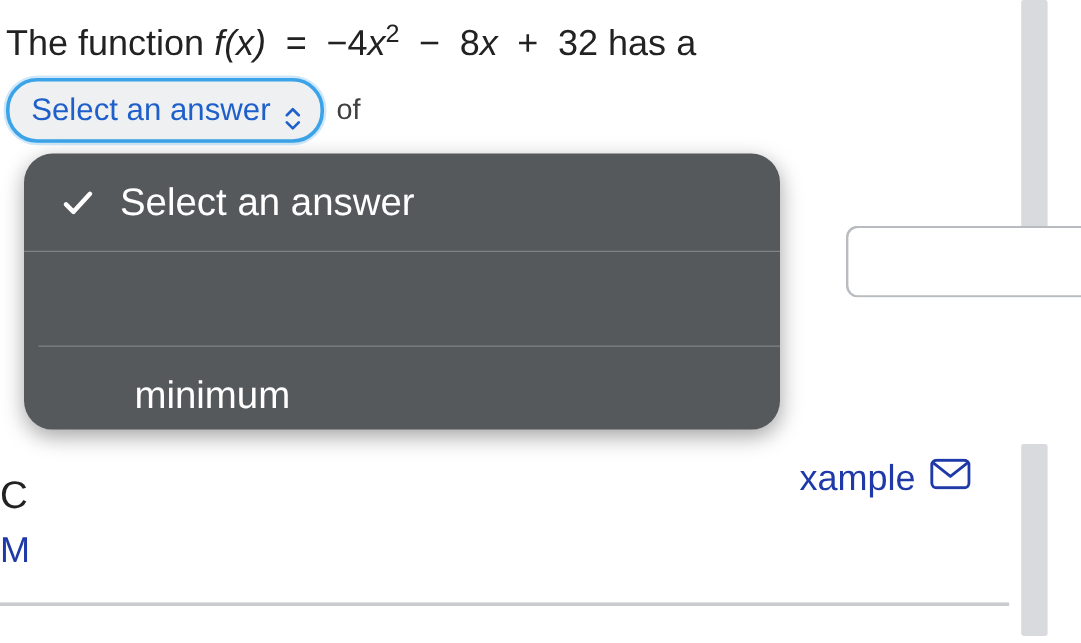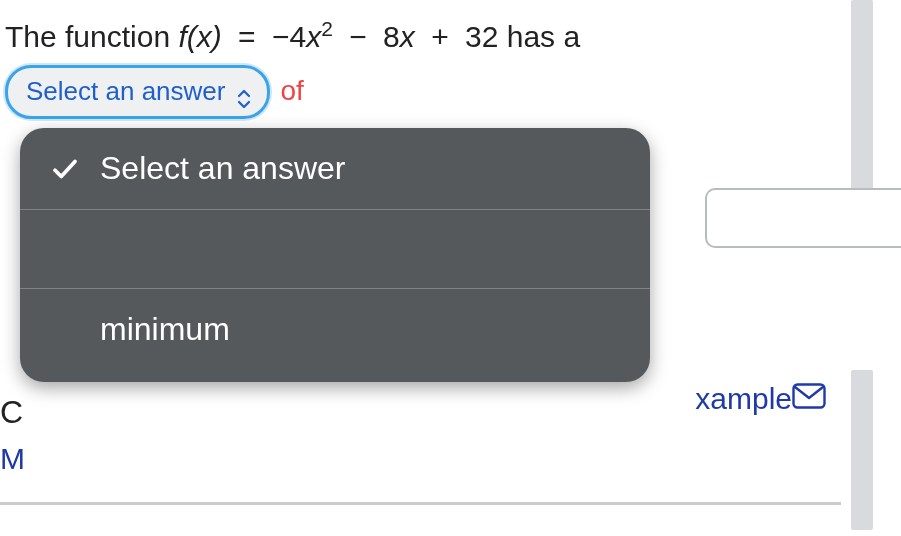--- a/index.html
+++ b/index.html
@@ -43,42 +43,42 @@
       font-size: 26px;
       color: #1f5fca;
       gap: 10px;
       box-shadow: 0 0 0 2px rgba(59,163,232,0.25);
     }
     .chevrons {
       display: inline-block;
       width: 18px;
       height: 22px;
     }
-    .of-text { font-size: 28px; color: #ef4444; }
+    .of-text { font-size: 24px; color: #404040; }
     .dropdown {
       position: absolute;
       left: 20px;
       top: 128px;
       width: 630px;
       background: #56595c;
       border-radius: 24px;
       box-shadow: 0 6px 18px rgba(0,0,0,0.35);
       overflow: hidden;
     }
     .dropdown-item {
       display: flex;
       align-items: center;
       padding: 22px 26px 22px 28px;
       color: #ffffff;
       font-size: 32px;
       border-top: 1px solid rgba(255,255,255,0.25);
       gap: 18px;
     }
     .dropdown-item:first-child { border-top: none; }
-    .dropdown-item.last { padding-top: 22px; padding-bottom: 34px; }
+    .dropdown-item.last { padding-top: 22px; padding-bottom: 10px; margin-left: 12px; }
     .check-slot { width: 34px; height: 34px; flex: 0 0 34px; display:flex; align-items:center; justify-content:center; }
     .dropdown-label { flex: 1; }
     .input-box {
       position: absolute;
       right: -4px;
       top: 188px;
       width: 200px;
       height: 60px;
       border: 2px solid #b8bbbf;
       border-right: none;
@@ -106,26 +106,27 @@
     .bottom-line {
       position: absolute;
       left: 0;
       right: 60px;
       top: 502px;
       height: 3px;
       background: #c9cbcf;
     }
     .ample {
       position: absolute;
-      right: 75px;
+      right: 92px;
       top: 382px;
       font-size: 30px;
       color: #1f3aa8;
       display: flex;
       align-items: center;
+      gap: 12px;
     }
     .envelope { width: 34px; height: 26px; }
     .left-c {
       position: absolute;
       left: 0;
       top: 394px;
       font-size: 32px;
       color: #222;
     }
     .left-m {

